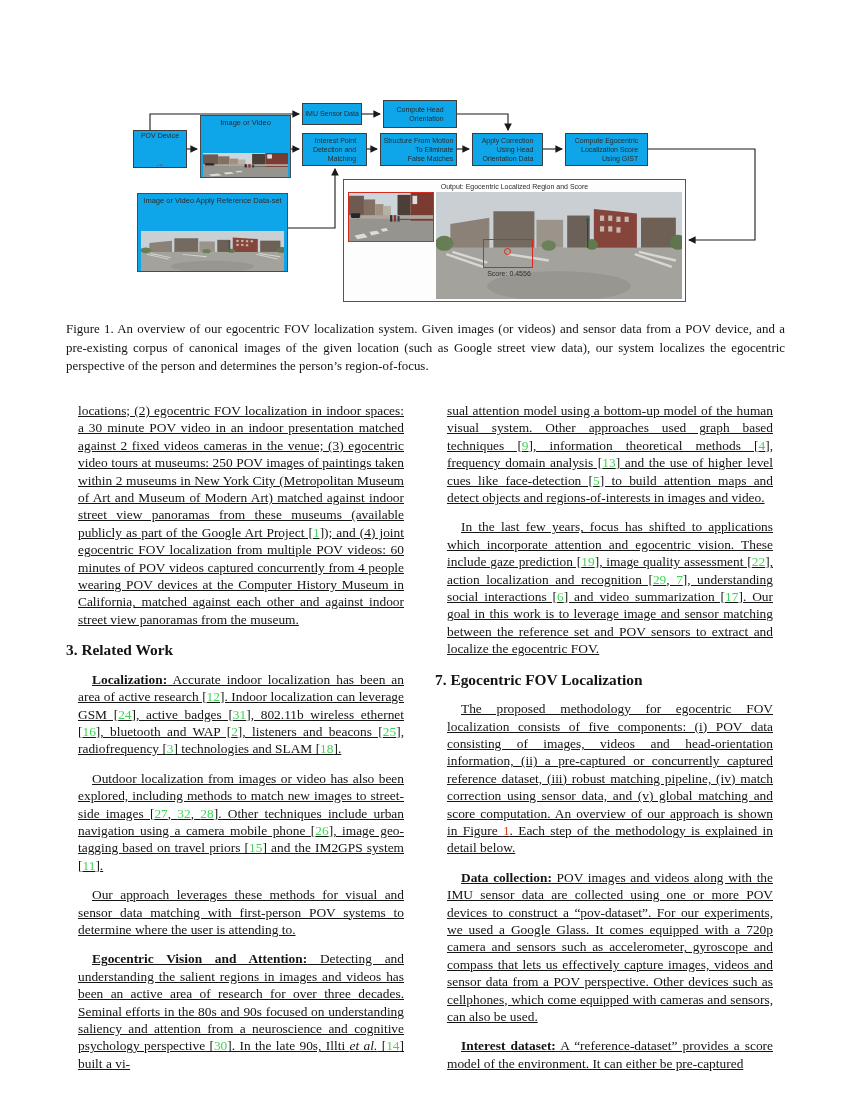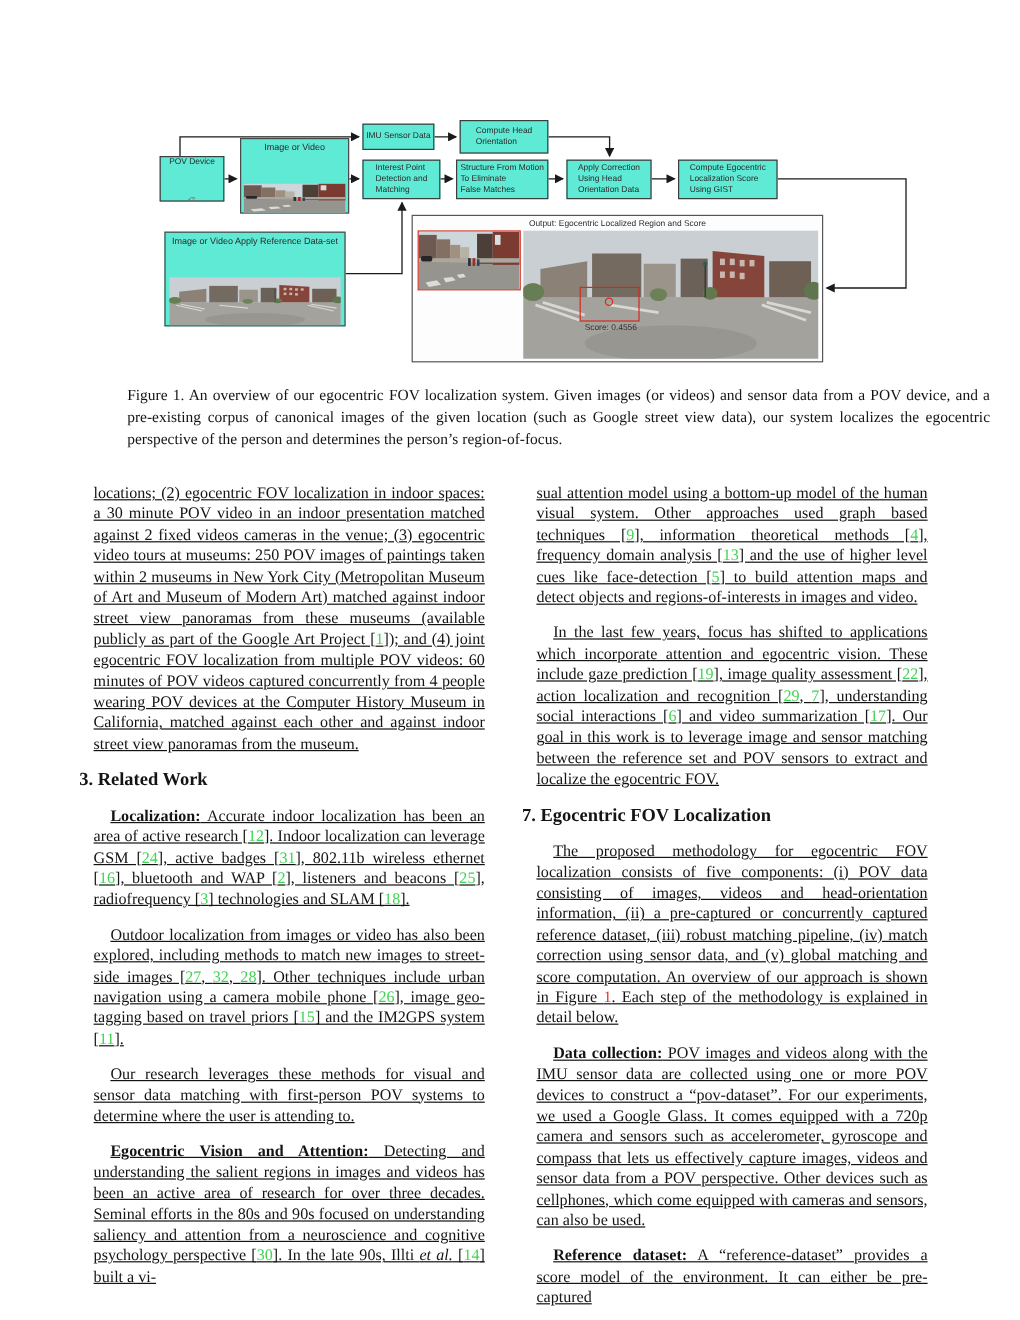--- a/index.html
+++ b/index.html
@@ -7,40 +7,40 @@
     width:850px; height:1100px; background:#ffffff;
     font-family:"Liberation Serif", serif; color:#141414;
     position:relative; overflow:hidden;
   }
   .page { position:relative; width:850px; height:1100px; background:#fff; }
 
   
   .figure { position:absolute; left:115px; top:85px; width:645px; height:228px;
             font-family:"Liberation Sans", sans-serif; }
   .wires { position:absolute; left:0; top:0; width:645px; height:228px; }
-  .fbox { position:absolute; border:1.2px solid #3d3d3d; background:#5eead4;
+  .fbox { position:absolute; border:1.2px solid #3d3d3d; background:#0ea5e9;
           display:flex; flex-direction:column; align-items:center; justify-content:center;
-          text-align:left; font-size:7px; line-height:1.3; color:#2b2b2b; box-sizing:border-box;gap:24px; }
+          text-align:right; font-size:7px; line-height:1.3; color:#2b2b2b; box-sizing:border-box;gap:24px; }
   .fbox .fbox-label { white-space:pre-line; }
   .fbox.media { justify-content:flex-start; border-width:1.5px; border-color:#4a4a4a; }
   .fbox.media .fbox-label { font-size:7.5px; padding:2px 0 1px 0; }
   .photo { display:block; }
   .outbox { position:absolute; border:1.6px solid #555; background:#fdfdfd; box-sizing:border-box; }
   .outbox .out-title { position:absolute; top:3px; left:0; right:0; text-align:center;
                        font-size:7px; color:#2b2b2b; }
   .out-small { position:absolute; border:1.5px solid #d22b20; box-sizing:border-box; }
   .out-pano  { position:absolute; }
   .roi { position:absolute; border:1.5px solid #d42a1e; box-sizing:border-box; background:transparent; }
   .roi-dot { position:absolute; width:7px; height:7px; border:1.6px solid #d42a1e; border-radius:50%;
              box-sizing:border-box; }
   .score { position:absolute; font-size:7px; color:#2e2e2e; text-align:center; }
 
   
   .caption { position:absolute; left:66px; top:320px; width:719px;
-             font-size:12.9px; line-height:18.6px; text-align:justify; color:#141414;margin-left:40px; }
+             font-size:12.9px; line-height:18.6px; text-align:justify; color:#141414; }
 
   
   .col { position:absolute; top:390px; width:350px; text-align:justify;
          font-size:13.4px; line-height:17.4px; color:#141414; }
   .col-left  { left:66px; }
   .col-right { left:435px; }
   .col p { margin:12px;text-decoration:underline; }
   .col p.indent { text-indent:14px; }
   .col h2 { font-size:15.4px; margin:13px 0 8px 0; font-weight:bold; text-align:left; }
   .col span.bold { font-weight:bold; }
@@ -245,25 +245,25 @@
     </div>
   </div>
 
   <div class="caption">Figure 1. An overview of our egocentric FOV localization system.  Given images (or videos) and sensor data from a POV device, and a pre-existing corpus of canonical images of the given location (such as Google street view data), our system localizes the egocentric perspective of the person and determines the person’s region-of-focus.</div>
 
   <div class="col col-left">
       <p><span>locations; (2) egocentric FOV localization in indoor spaces: a 30 minute POV video in an indoor presentation matched against 2 fixed videos cameras in the venue; (3) egocentric video tours at museums: 250 POV images of paintings taken within 2 museums in New York City (Metropolitan Museum of Art and Museum of Modern Art) matched against indoor street view panoramas from these museums (available publicly as part of the Google Art Project [</span><span class="cite">1</span><span>]); and (4) joint egocentric FOV localization from multiple POV videos: 60 minutes of POV videos captured concurrently from 4 people wearing POV devices at the Computer History Museum in California, matched against each other and against indoor street view panoramas from the museum.</span></p>
       <h2>3. Related Work</h2>
       <p class="indent"><span class="bold">Localization:</span><span> Accurate indoor localization has been an area of active research [</span><span class="cite">12</span><span>]. Indoor localization can leverage GSM [</span><span class="cite">24</span><span>], active badges [</span><span class="cite">31</span><span>], 802.11b wireless ethernet [</span><span class="cite">16</span><span>], bluetooth and WAP [</span><span class="cite">2</span><span>], listeners and beacons [</span><span class="cite">25</span><span>], radiofrequency [</span><span class="cite">3</span><span>] technologies and SLAM [</span><span class="cite">18</span><span>].</span></p>
       <p class="indent"><span>Outdoor localization from images or video has also been explored, including methods to match new images to street-side images [</span><span class="cite">27</span><span>, </span><span class="cite">32</span><span>, </span><span class="cite">28</span><span>]. Other techniques include urban navigation using a camera mobile phone [</span><span class="cite">26</span><span>], image geo-tagging based on travel priors [</span><span class="cite">15</span><span>] and the IM2GPS system [</span><span class="cite">11</span><span>].</span></p>
-      <p class="indent"><span>Our research leverages these methods for visual and sensor data matching with first-person POV systems to determine where the user is attending to.</span></p>
+      <p class="indent"><span>Our approach leverages these methods for visual and sensor data matching with first-person POV systems to determine where the user is attending to.</span></p>
       <p class="indent"><span class="bold">Egocentric Vision and Attention:</span><span> Detecting and understanding the salient regions in images and videos has been an active area of research for over three decades.  Seminal efforts in the 80s and 90s focused on understanding saliency and attention from a neuroscience and cognitive psychology perspective [</span><span class="cite">30</span><span>].  In the late 90s, Illti </span><span class="italic">et al.</span><span> [</span><span class="cite">14</span><span>] built a vi-</span></p>
     </div>
   <div class="col col-right">
       <p><span>sual attention model using a bottom-up model of the human visual system.  Other approaches used graph based techniques [</span><span class="cite">9</span><span>], information theoretical methods [</span><span class="cite">4</span><span>], frequency domain analysis [</span><span class="cite">13</span><span>] and the use of higher level cues like face-detection [</span><span class="cite">5</span><span>] to build attention maps and detect objects and regions-of-interests in images and video.</span></p>
       <p class="indent"><span>In the last few years, focus has shifted to applications which incorporate attention and egocentric vision.  These include gaze prediction [</span><span class="cite">19</span><span>], image quality assessment [</span><span class="cite">22</span><span>], action localization and recognition [</span><span class="cite">29</span><span>, </span><span class="cite">7</span><span>], understanding social interactions [</span><span class="cite">6</span><span>] and video summarization [</span><span class="cite">17</span><span>].  Our goal in this work is to leverage image and sensor matching between the reference set and POV sensors to extract and localize the egocentric FOV.</span></p>
       <h2>7. Egocentric FOV Localization</h2>
       <p class="indent"><span>The proposed methodology for egocentric FOV localization consists of five components: (i) POV data consisting of images, videos and head-orientation information, (ii) a pre-captured or concurrently captured reference dataset, (iii) robust matching pipeline, (iv) match correction using sensor data, and (v) global matching and score computation.  An overview of our approach is shown in Figure </span><span class="figref">1</span><span>.  Each step of the methodology is explained in detail below.</span></p>
       <p class="indent"><span class="bold">Data collection:</span><span> POV images and videos along with the IMU sensor data are collected using one or more POV devices to construct a “pov-dataset”. For our experiments, we used a Google Glass. It comes equipped with a 720p camera and sensors such as accelerometer, gyroscope and compass that lets us effectively capture images, videos and sensor data from a POV perspective.  Other devices such as cellphones, which come equipped with cameras and sensors, can also be used.</span></p>
-      <p class="indent"><span class="bold">Reference dataset:</span><span> A “reference-dataset” provides a score model of the environment. It can either be pre-captured</span></p>
+      <p class="indent"><span class="bold">Interest dataset:</span><span> A “reference-dataset” provides a score model of the environment. It can either be pre-captured</span></p>
     </div>
 
 </div>
 
 </body></html>

